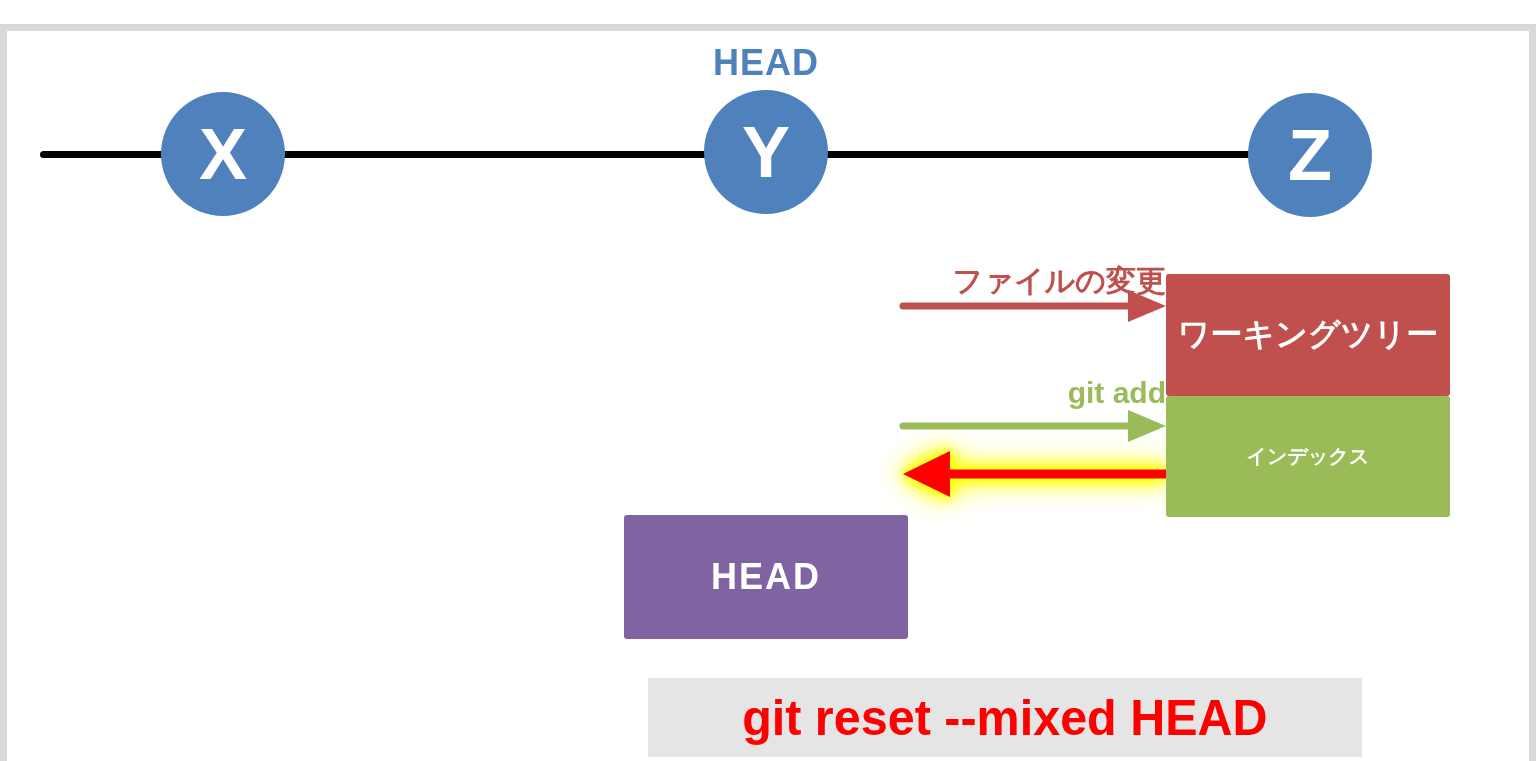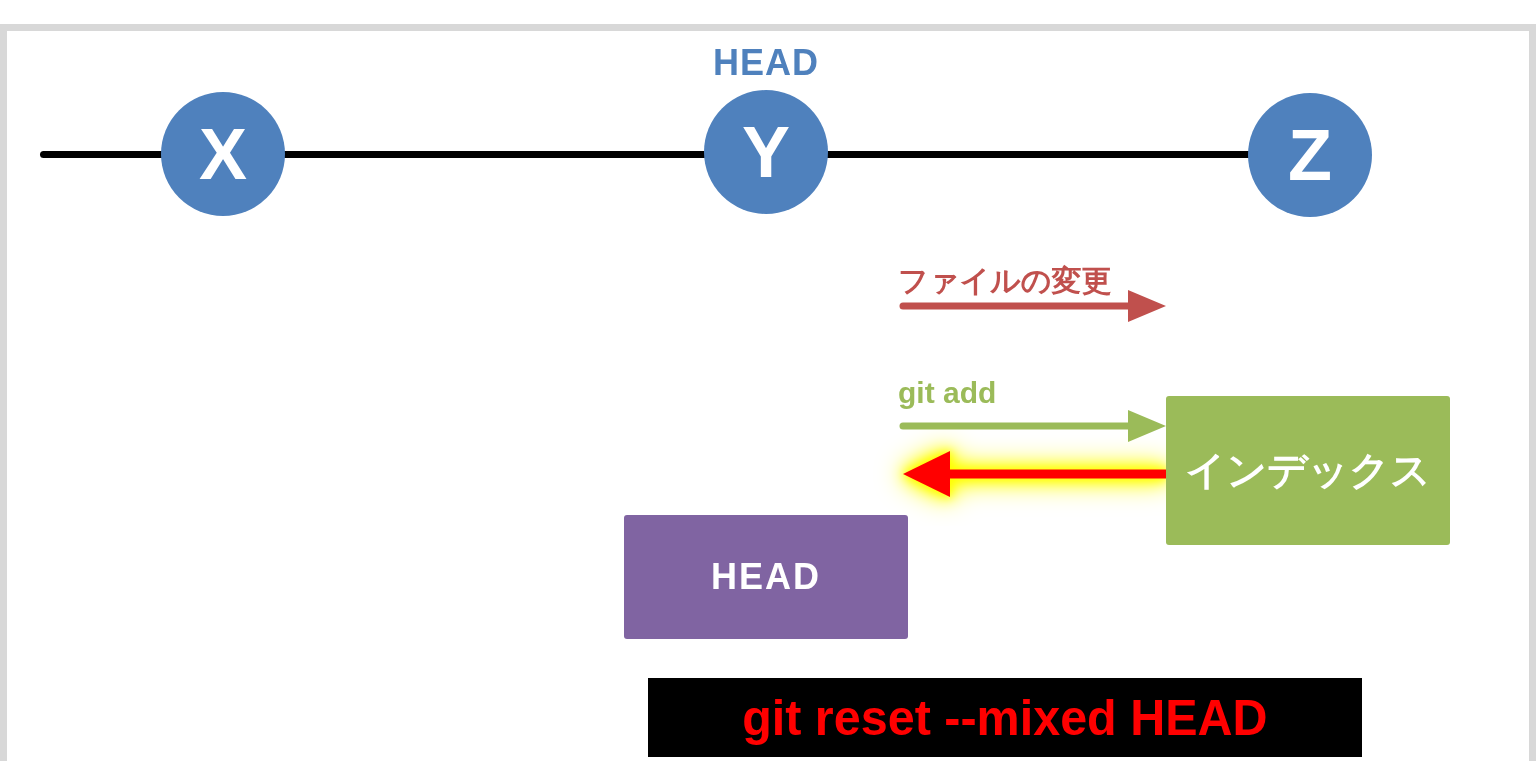--- a/index.html
+++ b/index.html
@@ -34,21 +34,21 @@
     background: #4f81bd;
     display: flex; align-items: center; justify-content: center;
     color: #ffffff; font-size: 72px; font-weight: bold;
   }
   .node-x { left: 161px; top: 68px; }
   .node-y { left: 704px; top: 66px; }
   .node-z { left: 1248px; top: 69px; }
 
   
   .flow-label {
-    width: 268px; text-align: left; font-weight: bold;
+    width: 268px; text-align: right; font-weight: bold;
   }
   .file-change-label {
     left: 898px; top: 237px; font-size: 30px; color: #c0504d;
   }
   .git-add-label {
     left: 898px; top: 352px; font-size: 30px; color: #9bbb59;
   }
 
   
   .arrow-right-red  { left: 890px; top: 262px; }
@@ -56,29 +56,29 @@
   .arrow-reset      { left: 855px; top: 398px; }
 
   
   .state-box {
     display: flex; align-items: center; justify-content: center;
     color: #ffffff; font-weight: bold; border-radius: 3px;
     text-align: center;
   }
   .working-tree-box { left: 1166px; top: 250px; width: 284px; height: 122px;
                       background: #c0504d; font-size: 32px; }
-  .index-box        { left: 1166px; top: 372px; width: 284px; height: 149px;
-                      background: #9bbb59; font-size: 40px; }
+  .index-box        { left: 1166px; top: 372px; width: 284px; height: 121px;
+                      background: #9bbb59; font-size: 20px; }
   .head-box         { left: 624px; top: 491px; width: 284px; height: 124px;
                       background: #8064a2; font-size: 36px; letter-spacing: 2px; }
 
   
   .command-banner {
     left: 648px; top: 654px; width: 714px; height: 79px;
-    background: #000000;
+    background: #e5e5e5;
     display: flex; align-items: center; justify-content: center;
   }
   .command-text {
     color: #ff0000; font-size: 50px; font-weight: bold;
     white-space: nowrap; transform: scaleX(0.97);
   }
 
   .glow-group {
     filter: drop-shadow(0 0 4px #ffff00)
             drop-shadow(0 0 7px #ffff00)
@@ -116,20 +116,23 @@
     <polygon points="238,4 238,36 276,20" fill="#9bbb59"></polygon>
   </svg>
 
   <svg class="abs arrow-reset" width="330" height="104" viewBox="0 0 330 104">
     <g class="glow-group">
       <line x1="92" y1="52" x2="311" y2="52" stroke="#ff0000" stroke-width="9"></line>
       <polygon points="95,29 95,75 48,52" fill="#ff0000"></polygon>
     </g>
   </svg>
 
+  <div class="abs state-box working-tree-box">
+    <span>ワーキングツリー</span>
+  </div>
   <div class="abs state-box index-box">
     <span>インデックス</span>
   </div>
   <div class="abs state-box head-box">
     <span>HEAD</span>
   </div>
 
   <div class="abs command-banner">
     <span class="command-text">git reset --mixed HEAD</span>
   </div>

